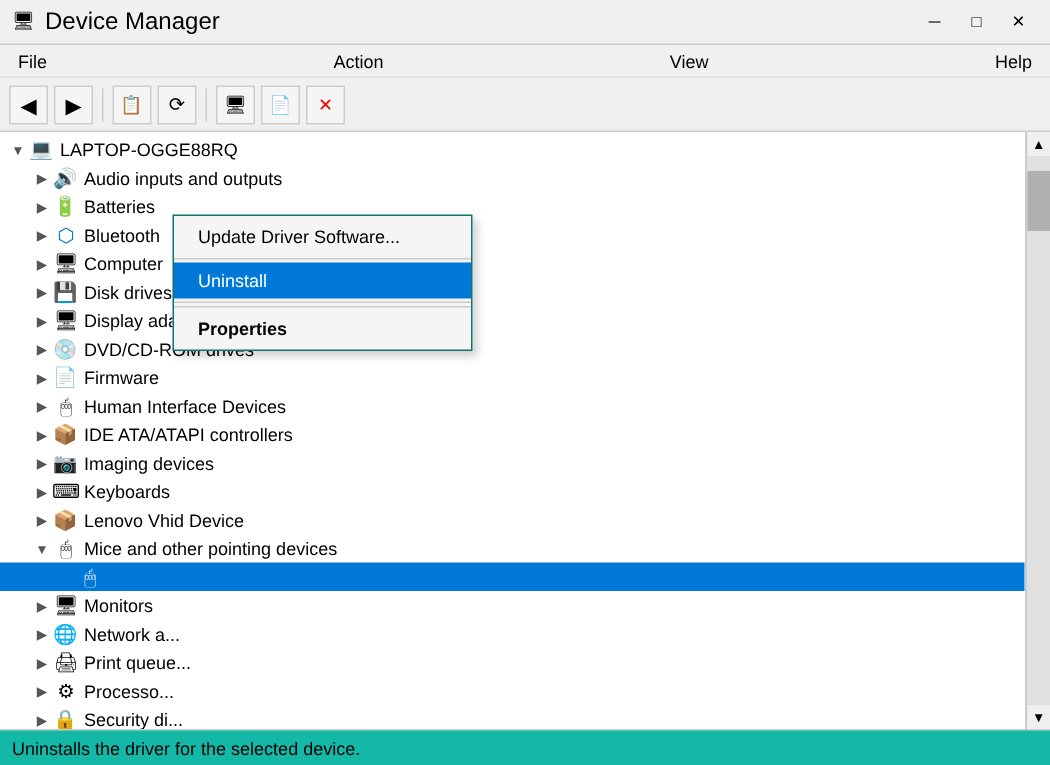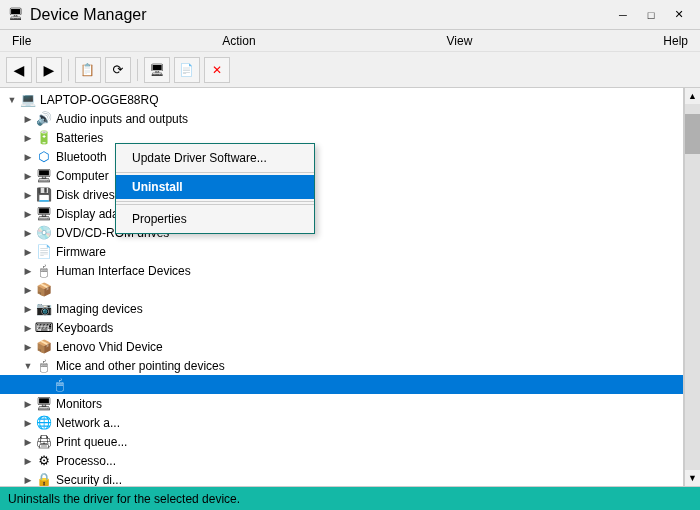--- a/index.html
+++ b/index.html
@@ -158,21 +158,21 @@
     }
     .ctx-item {
       padding: 5px 16px;
       cursor: pointer;
       font-size: 12px;
       white-space: nowrap;
     }
     .ctx-item.ctx-highlighted {
       background: #0078d7;
       color: #fff;
-      font-weight: bold;
+      font-weight: normal;
     }
     .ctx-sep {
       height: 1px;
       background: #ccc;
       margin: 2px 0;
     }
 
     
     .scrollbar-right {
       width: 16px;
@@ -309,20 +309,21 @@
 
     <div class="tree-item indent-2">
       <span class="expand-icon">▶</span>
       <span class="item-icon">🖱</span>
       <span>Human Interface Devices</span>
     </div>
 
     <div class="tree-item indent-2">
       <span class="expand-icon">▶</span>
       <span class="item-icon">📦</span>
+      <span>IDE ATA/ATAPI controllers</span>
     </div>
 
     <div class="tree-item indent-2">
       <span class="expand-icon">▶</span>
       <span class="item-icon">📷</span>
       <span>Imaging devices</span>
     </div>
 
     <div class="tree-item indent-2">
       <span class="expand-icon">▶</span>
@@ -386,19 +387,19 @@
     </div>
     <div class="scroll-arrow">▼</div>
   </div>
 
   <div class="context-menu" style="left: 115px; top: 55px;">
     <div class="ctx-item">Update Driver Software...</div>
     <div class="ctx-sep"></div>
     <div class="ctx-item ctx-highlighted">Uninstall</div>
     <div class="ctx-sep"></div>
     <div class="ctx-sep"></div>
-    <div class="ctx-item" style="font-weight:normal;">Properties</div>
+    <div class="ctx-item" style="font-weight:bold;">Properties</div>
   </div>
 </div>
 
 <div class="status-bar">
   <span>Uninstalls the driver for the selected device.</span>
 </div>
 
 </body></html>

